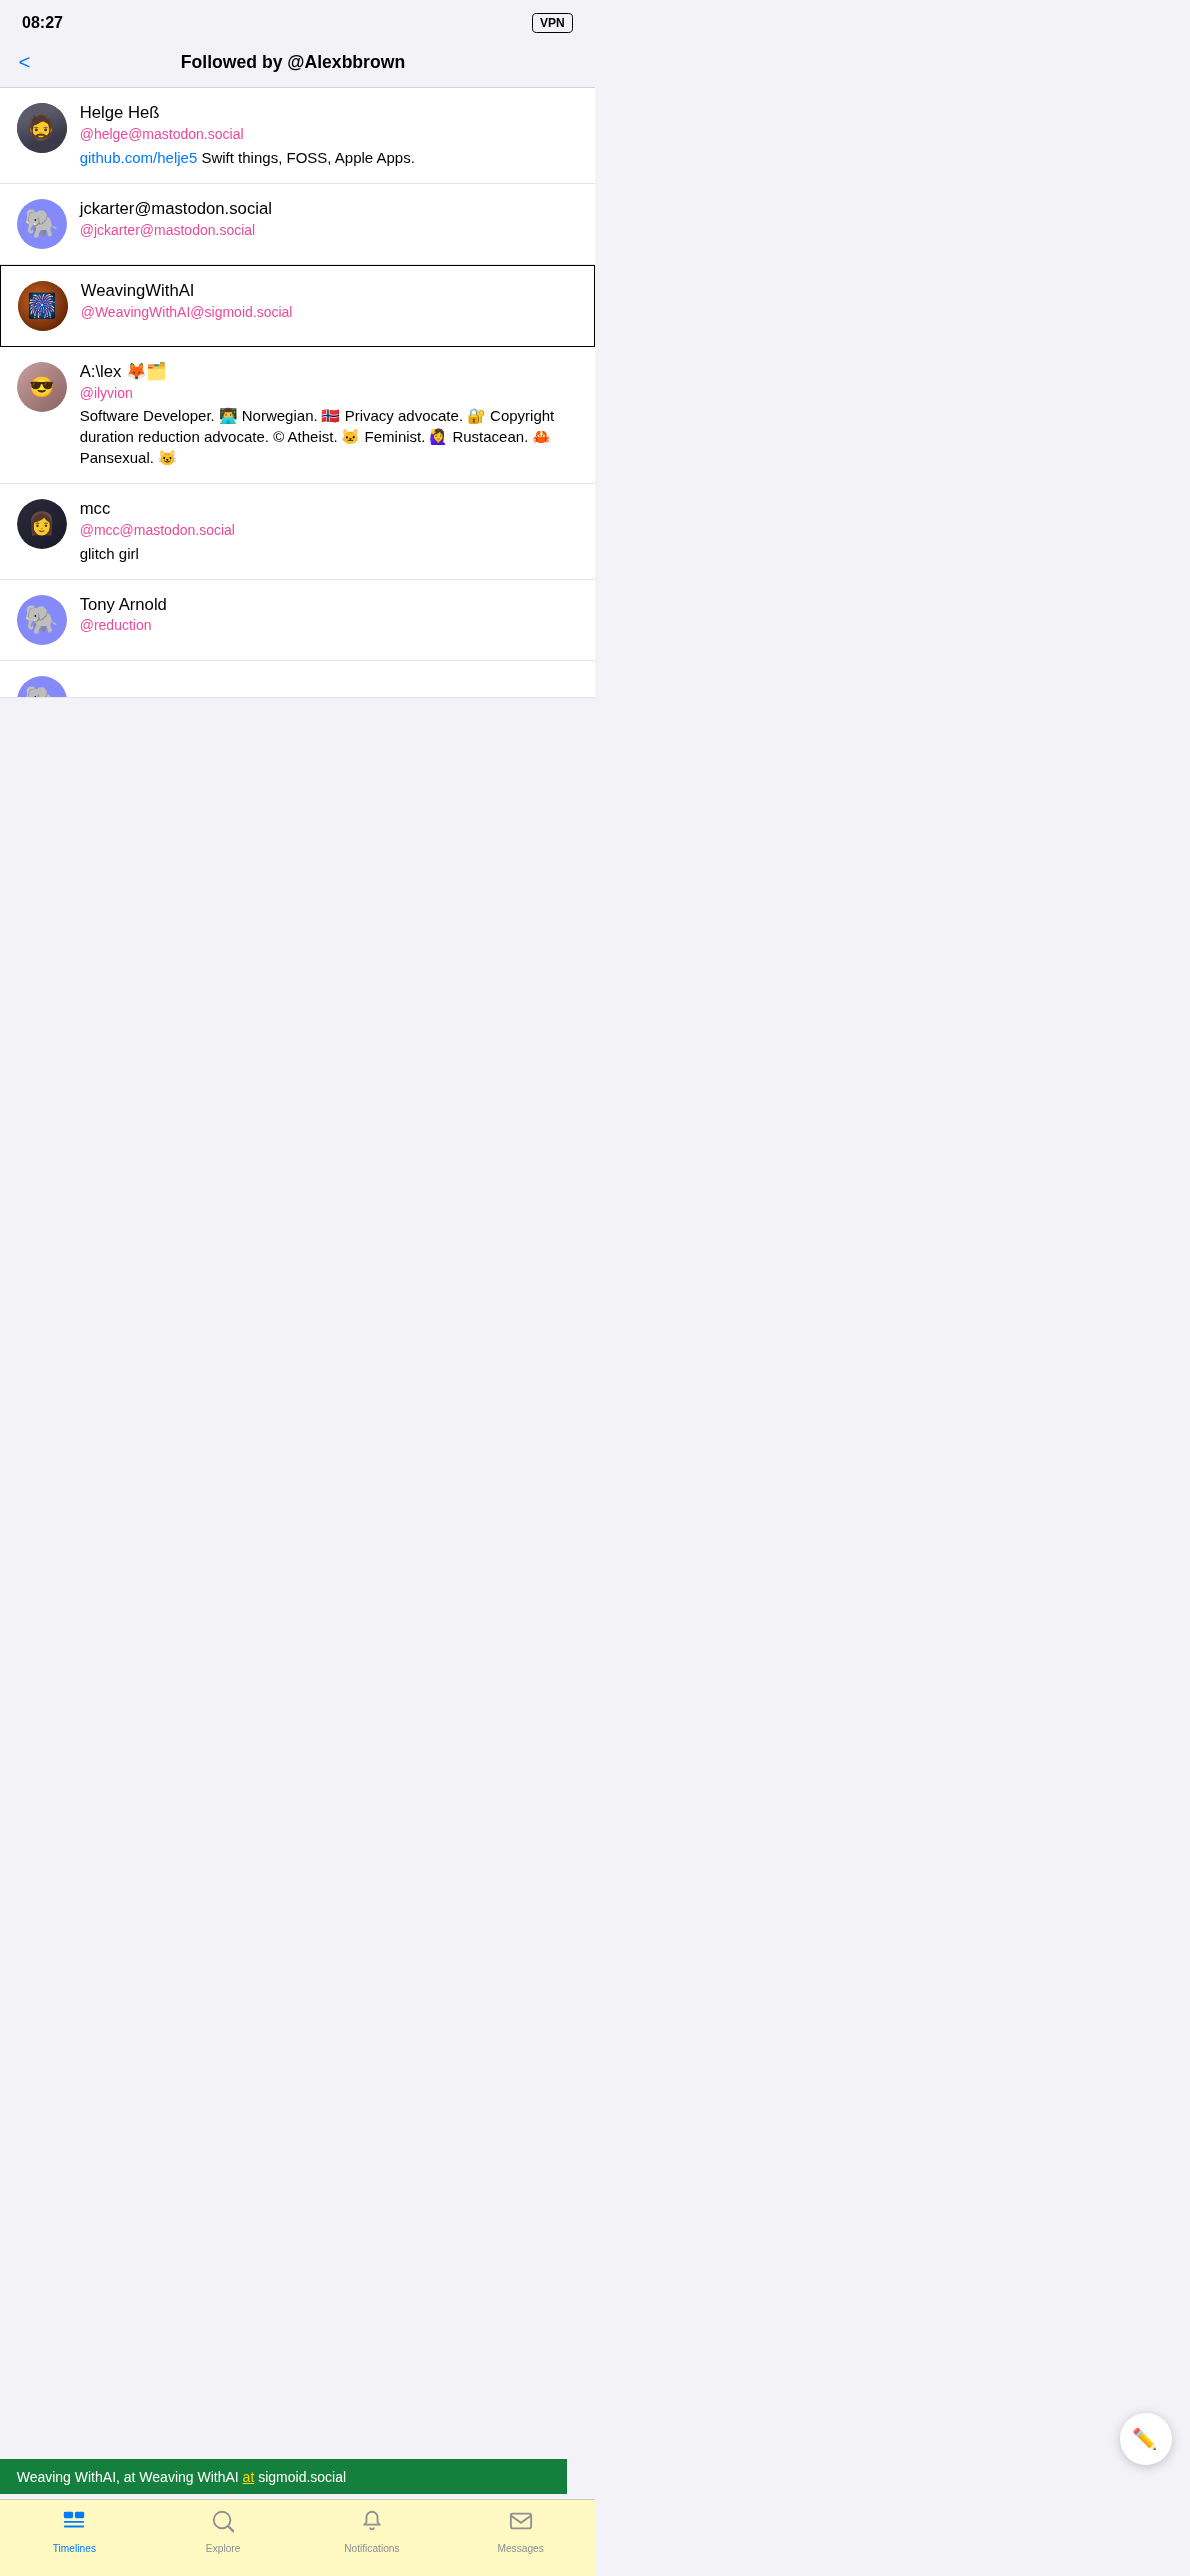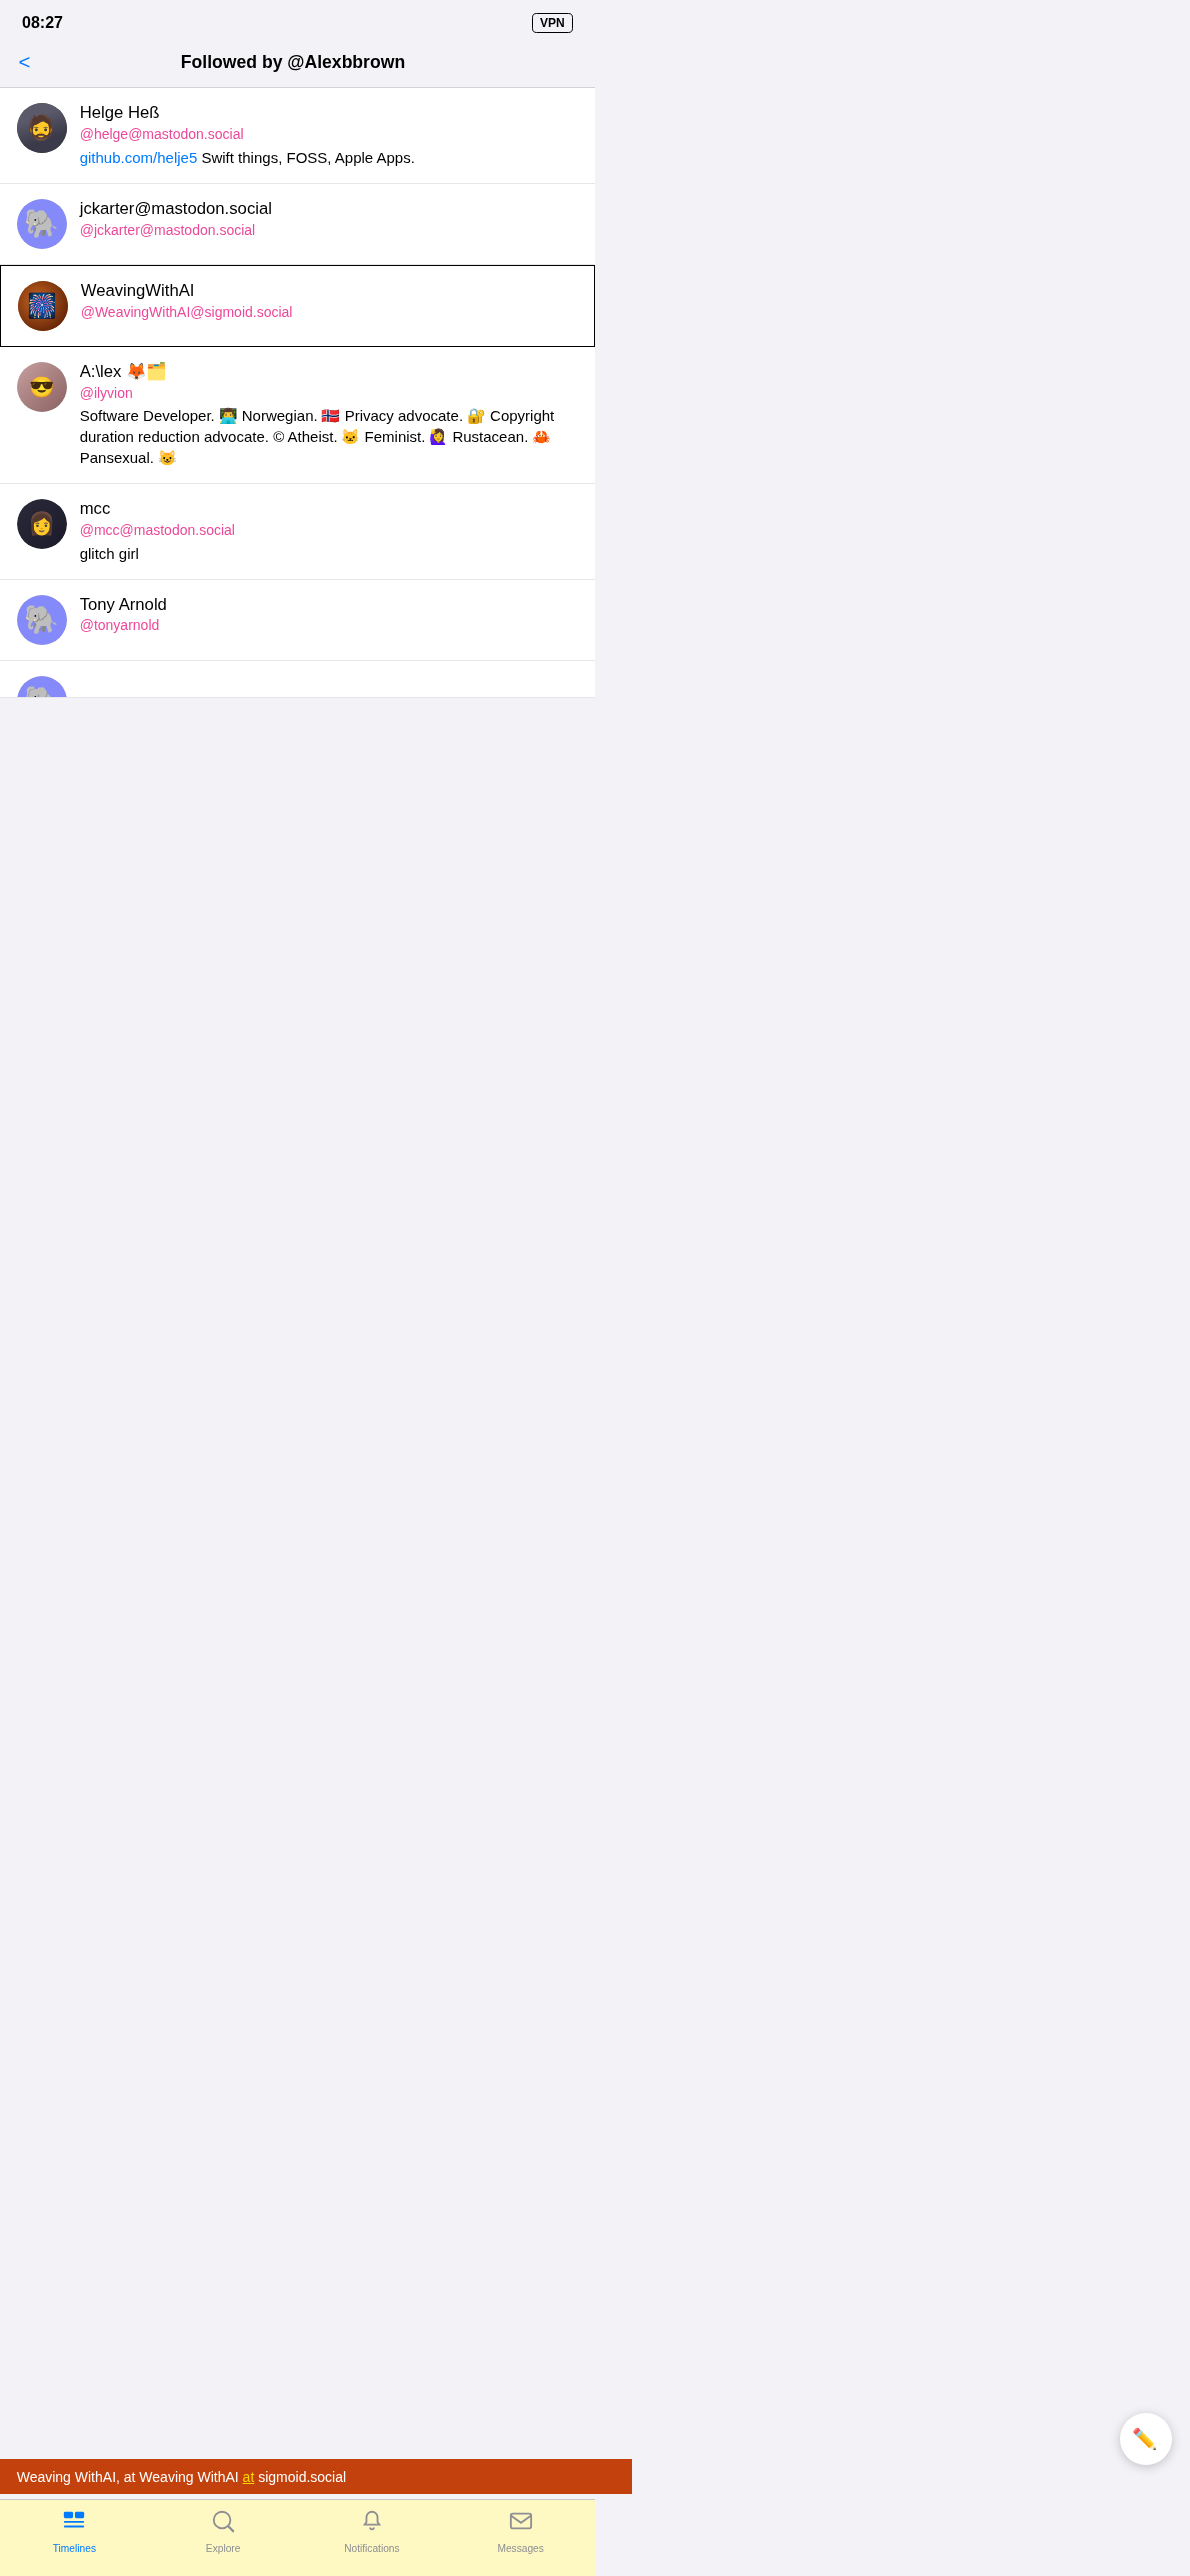--- a/index.html
+++ b/index.html
@@ -145,22 +145,22 @@
     }
     .tab-label.active {
       color: #007aff;
     }
 
     
     .bottom-notification {
       position: fixed;
       bottom: 82px;
       left: 0;
-      width: 632px;
-      background: #c2410c;
+      width: 567px;
+      background: #15803d;
       color: #fff;
       font-size: 14px;
       padding: 9.3px 16.7px;
       display: flex;
       align-items: center;
     }
     .bottom-notification .highlight {
       text-decoration: underline;
       color: #ffd700;
     }
@@ -274,21 +274,21 @@
       <div class="bio">glitch girl</div>
     </div>
   </div>
 
   <div class="user-item">
     <div class="avatar">
       <div class="elephant-avatar" style="width:50px;height:50px;">🐘</div>
     </div>
     <div class="user-info">
       <div class="display-name">Tony Arnold</div>
-      <div class="handle">@tonyarnold</div>
+      <div class="handle">@reduction</div>
     </div>
   </div>
 
   <div class="user-item" style="height:37px;overflow:hidden;">
     <div class="avatar">
       <div class="elephant-avatar" style="width:50px;height:50px;">🐘</div>
     </div>
   </div>
 
 </div>

